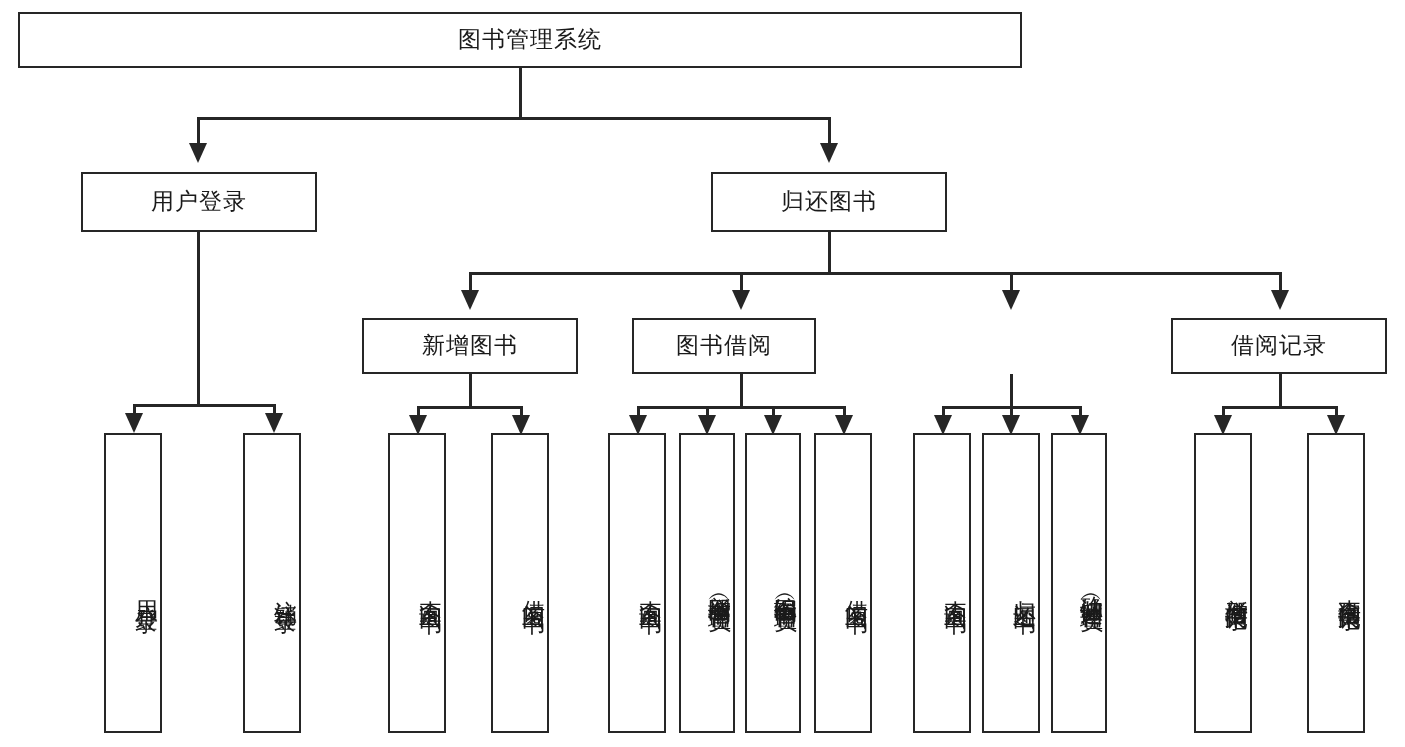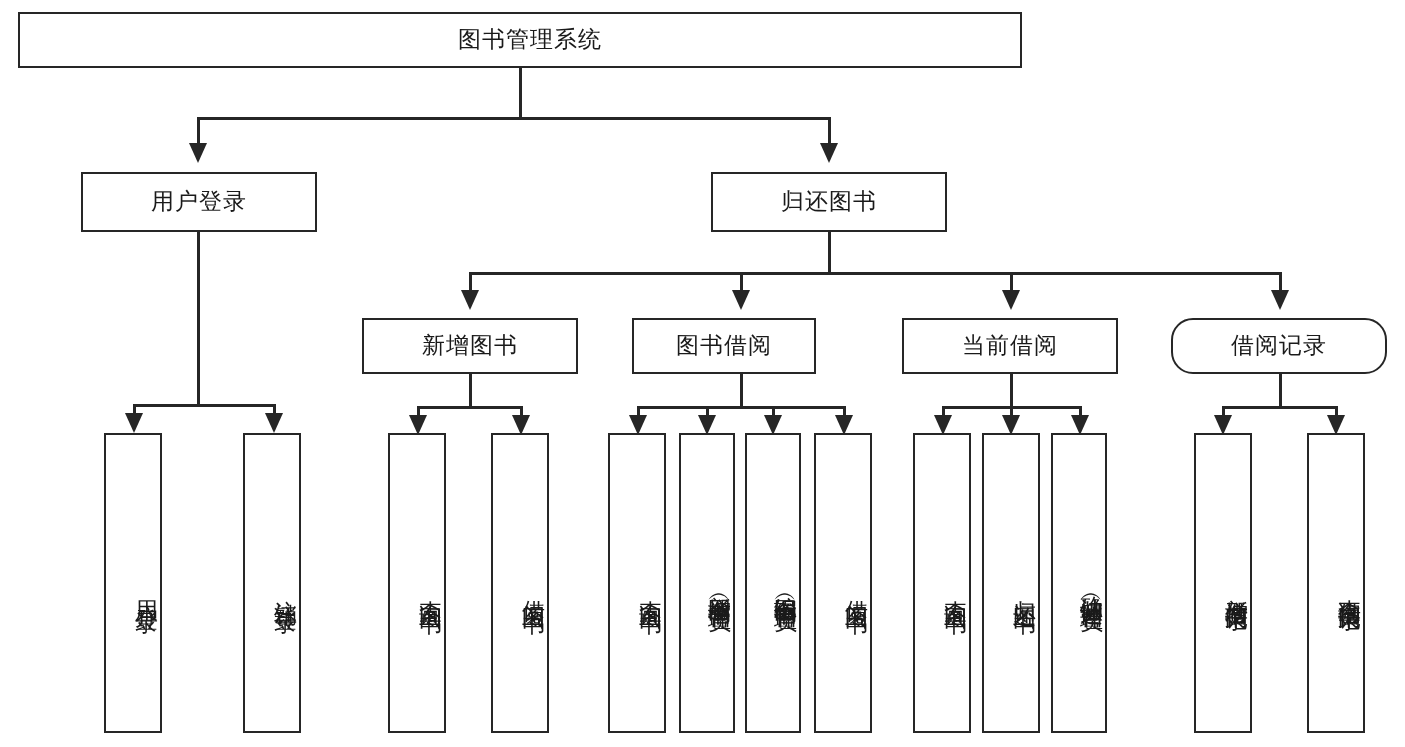--- a/index.html
+++ b/index.html
@@ -116,24 +116,21 @@
   <div class="arrow" style="left:1002px; top:290px;"></div>
   <div class="vline" style="left:1279px; top:272px; height:28px;"></div>
   <div class="arrow" style="left:1271px; top:290px;"></div>
 
   <div class="node node-h" style="left:362px; top:318px; width:216px; height:56px;">
     <span>新增图书</span>
   </div>
   <div class="node node-h" style="left:632px; top:318px; width:184px; height:56px;">
     <span>图书借阅</span>
   </div>
-  <div class="node node-h" style="left:902px; top:318px; width:216px; height:56px;">
-    <span>当前借阅</span>
-  </div>
-  <div class="node node-h" style="left:1171px; top:318px; width:216px; height:56px;border-radius:22px;">
+  <div class="node node-h" style="left:1171px; top:318px; width:216px; height:56px;">
     <span>借阅记录</span>
   </div>
 
   <div class="vline" style="left:469px; top:374px; height:34px;"></div>
   <div class="hline" style="left:417px; top:406px; width:106px;"></div>
   <div class="vline" style="left:417px; top:406px; height:12px;"></div>
   <div class="arrow" style="left:409px; top:415px;"></div>
   <div class="vline" style="left:520px; top:406px; height:12px;"></div>
   <div class="arrow" style="left:512px; top:415px;"></div>
 

